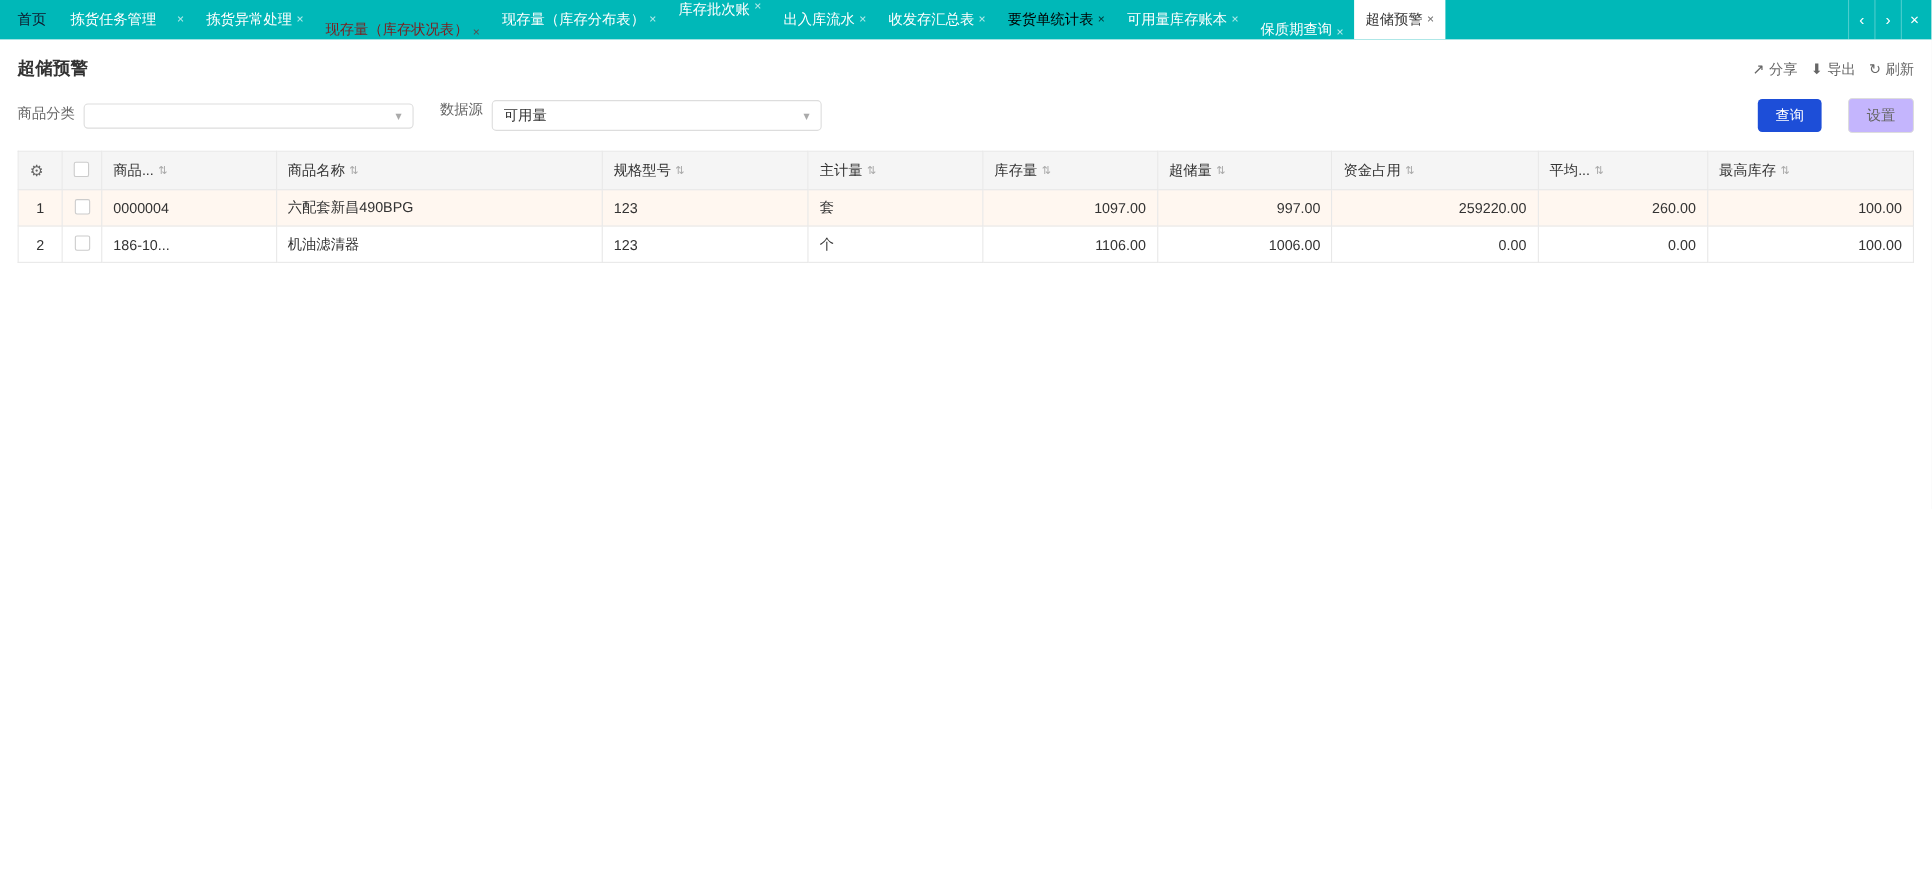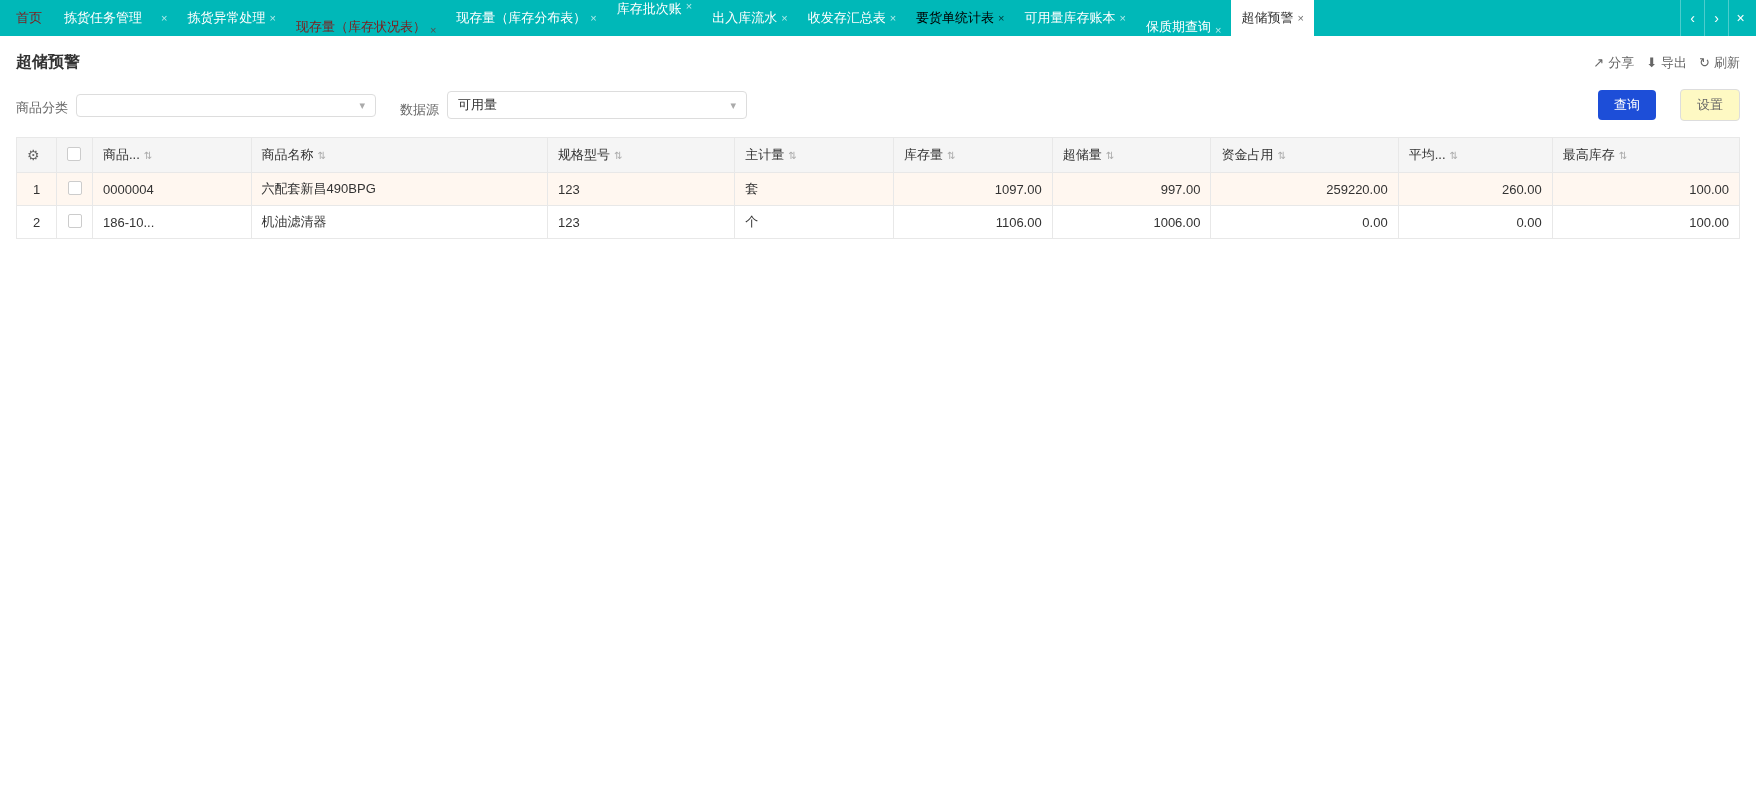--- a/index.html
+++ b/index.html
@@ -27,21 +27,21 @@
     }
     .top-nav .nav-item.active { background: #fff; color: #333; }
     .top-nav .nav-item .close-btn {
       margin-left: 4px;
       font-size: 11px;
       opacity: 0.7;
       cursor: pointer;
     }
     .top-nav .nav-home {
       padding: 0 12px;
-      color: #7f1d1d;
+      color: #0f172a;
       font-size: 13px;
       cursor: pointer;
       height: 36px;
       display: flex;
       align-items: center;
     }
     .nav-arrows {
       margin-left: auto;
       display: flex;
       align-items: center;
@@ -93,21 +93,21 @@
 
     
     .filter-row {
       display: flex;
       align-items: center;
       gap: 24px;
       margin-bottom: 16px;
     }
     .filter-item {
       display: flex;
-      align-items: flex-end;
+      align-items: flex-start;
       gap: 8px;
     }
     .filter-label {
       color: #666;
       white-space: nowrap;
     }
     .filter-select {
       display: flex;
       align-items: center;
       border: 1px solid #ddd;
@@ -124,21 +124,21 @@
       background: #1d4ed8;
       color: #fff;
       border: none;
       border-radius: 4px;
       padding: 6px 16px;
       cursor: pointer;
       font-size: 13px;
       margin-left: auto;
     }
     .btn-settings {
-      background: #fef9c3;
+      background: #c4b5fd;
       color: #666;
       border: 1px solid #ddd;
       border-radius: 4px;
       padding: 6px 16px;
       cursor: pointer;
       font-size: 13px;
     }
 
     
     .data-table {

